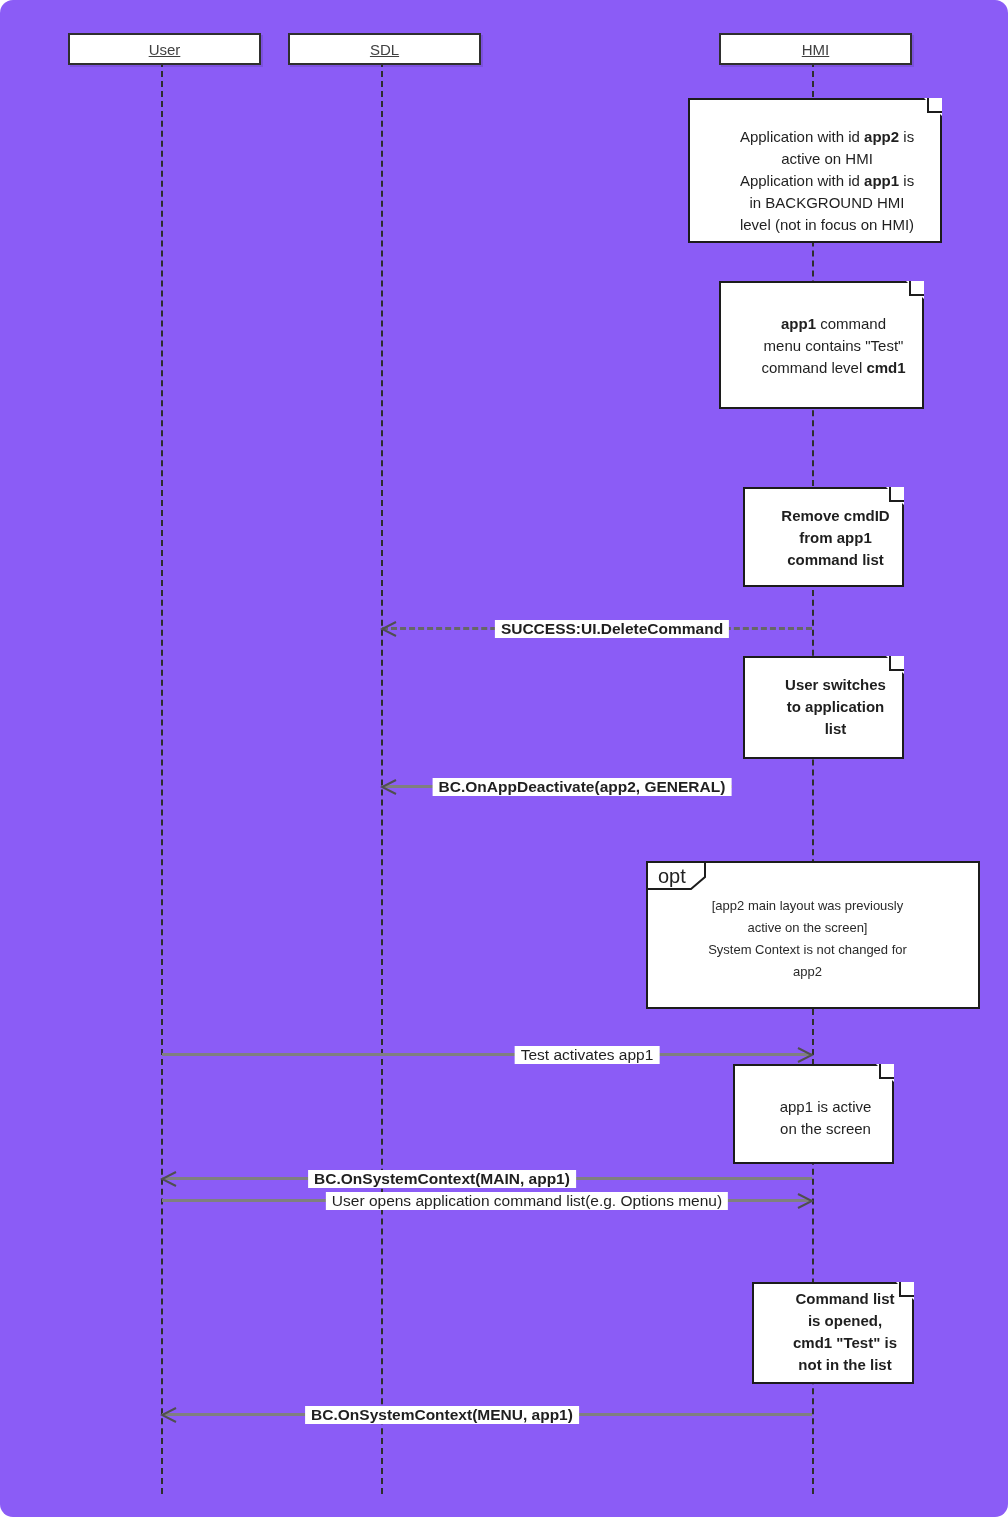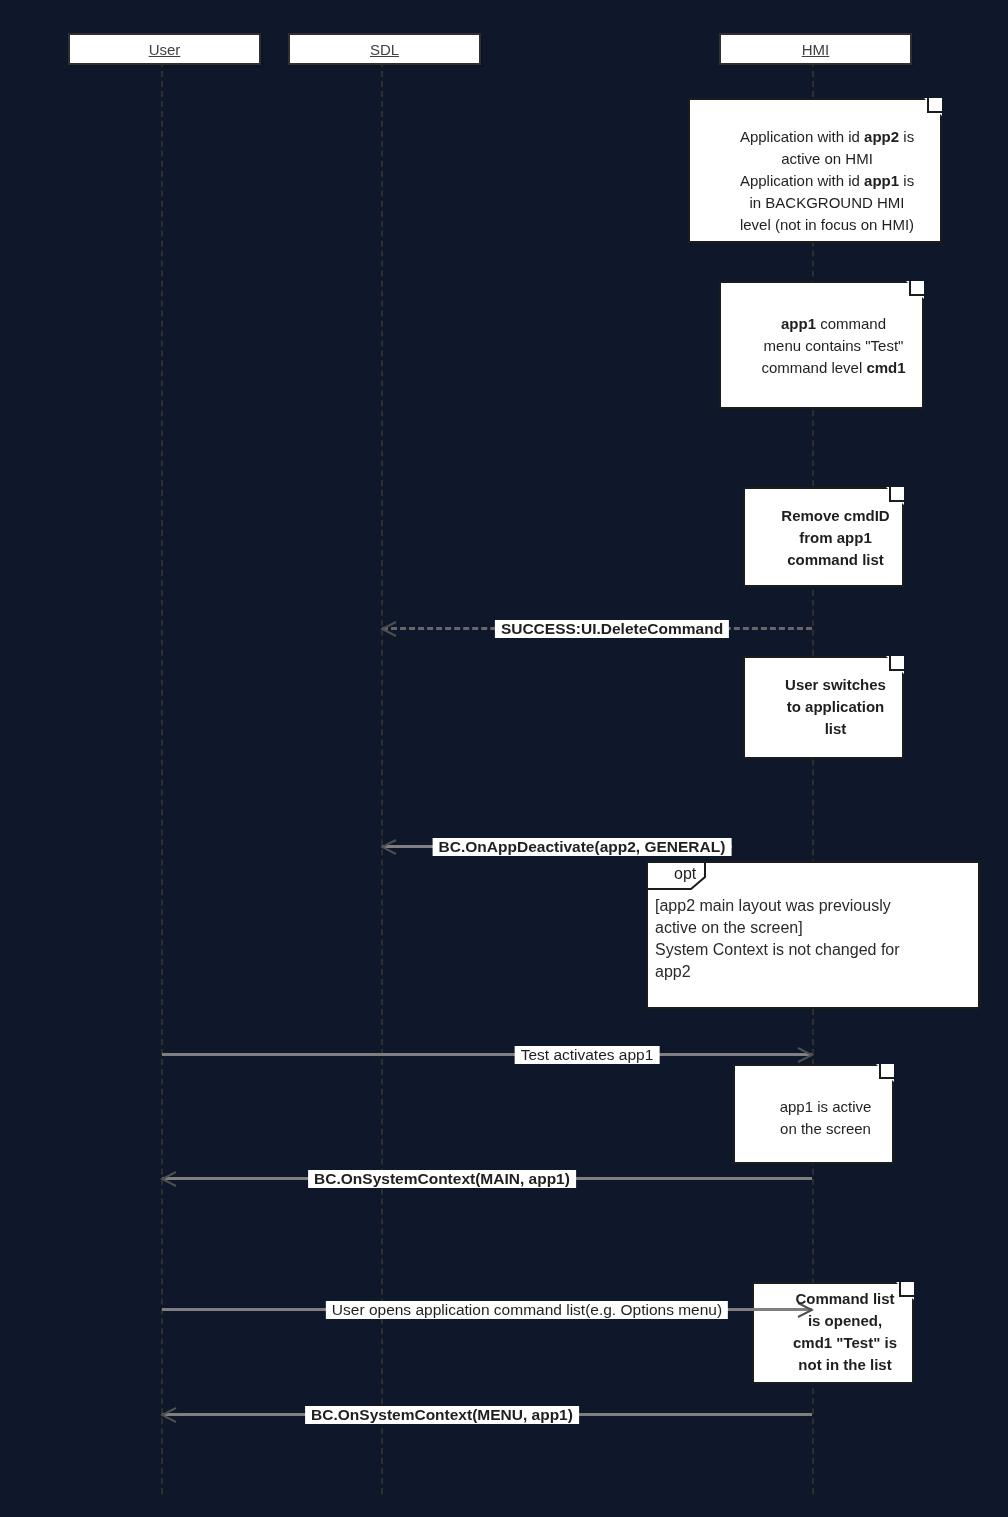--- a/index.html
+++ b/index.html
@@ -1,18 +1,18 @@
 <!DOCTYPE html>
 <html><head>
 <meta charset="utf-8">
 <style>
   html,body{margin:0;padding:0;background:#ffffff;}
   .canvas{
-    position:relative;width:1008px;height:1517px;background:#0f172a;
-    font-family:"Liberation Sans", sans-serif;color:#1f1f1f;overflow:hidden;
+    position:relative;width:1008px;height:1517px;background:#8b5cf6;
+    font-family:"Liberation Sans", sans-serif;color:#1f1f1f;overflow:hidden;border-radius:13px;
   }
   
   .lifeline{position:absolute;top:61px;height:1433px;width:0;border-left:2px dashed #2e2e2e;}
   #ll-user{left:161px}
   #ll-sdl{left:381px}
   #ll-hmi{left:812px}
   
   .actor{position:absolute;top:33px;width:189px;height:28px;border:2px solid #2f2f2f;background:#fff;
          display:flex;align-items:center;justify-content:center;box-shadow:2px 2px 0 rgba(0,0,0,0.10);}
   #actor-user{left:68px}
@@ -34,38 +34,38 @@
   #note3 .note-body{padding-top:16px}
   #note4{left:743px;top:656px;width:157px;height:99px;font-weight:bold}
   #note4 .note-body{padding-top:16px}
   #note5{left:733px;top:1064px;width:157px;height:96px}
   #note5 .note-body{padding-top:30px}
   #note6{left:752px;top:1282px;width:158px;height:98px;font-weight:bold}
   #note6 .note-body{padding-top:4px}
   
   .fragment{position:absolute;left:646px;top:861px;width:330px;height:144px;border:2px solid #1c1c1c;background:#fff;}
   .frag-tab{position:absolute;top:-2px;left:-2px;width:62px;height:30px;}
-  .frag-op{position:absolute;left:28px;top:4px;font-size:16px;color:#222;}
-  .frag-guard{position:absolute;left:7px;top:32px;right:18px;font-size:16px;line-height:22px;color:#2a2a2a;text-align:left;}
+  .frag-op{position:absolute;left:12px;top:4px;font-size:20px;color:#222;}
+  .frag-guard{position:absolute;left:7px;top:32px;right:18px;font-size:13px;line-height:22px;color:#2a2a2a;text-align:center;}
   
   .msg{position:absolute;height:22px;}
   .msg .line{position:absolute;left:0;right:0;top:9px;height:0;border-top:3px solid #7f7f7f;}
   .msg .line.dashed{border-top-style:dashed;border-top-color:#666;}
   .msg .head{position:absolute;top:50%;transform:translateY(-50%);line-height:0;}
   .msg .head.at-right{right:-2px}
   .msg .head.at-left{left:-2px}
   .msg .label{position:absolute;top:50%;left:50%;transform:translate(-50%,-50%);
     background:#fff;padding:0 6px;white-space:nowrap;font-size:15.5px;color:#1f1f1f;z-index:2;}
   .msg .label.bold{font-weight:bold}
   #msg1{left:382px;width:430px;top:441px}
   #msg2{left:382px;width:430px;top:618px}
-  #msg3{left:382px;width:350px;top:836px}
+  #msg3{left:382px;width:350px;top:776px}
   #msg4{left:162px;width:650px;top:1044px}
   #msg5{left:162px;width:650px;top:1168px}
-  #msg6{left:162px;width:650px;top:1299px}
+  #msg6{left:162px;width:650px;top:1190px}
   #msg7{left:162px;width:650px;top:1404px}
   #msg1 .label{left:calc(50% - 12px)}
   #msg2 .label{left:calc(50% + 15px)}
   #msg3 .label{left:calc(50% + 25px)}
   #msg4 .label{left:calc(50% + 100px)}
   #msg5 .label{left:calc(50% - 45px)}
   #msg6 .label{left:calc(50% + 40px)}
   #msg7 .label{left:calc(50% - 45px)}
 </style>
 </head>

